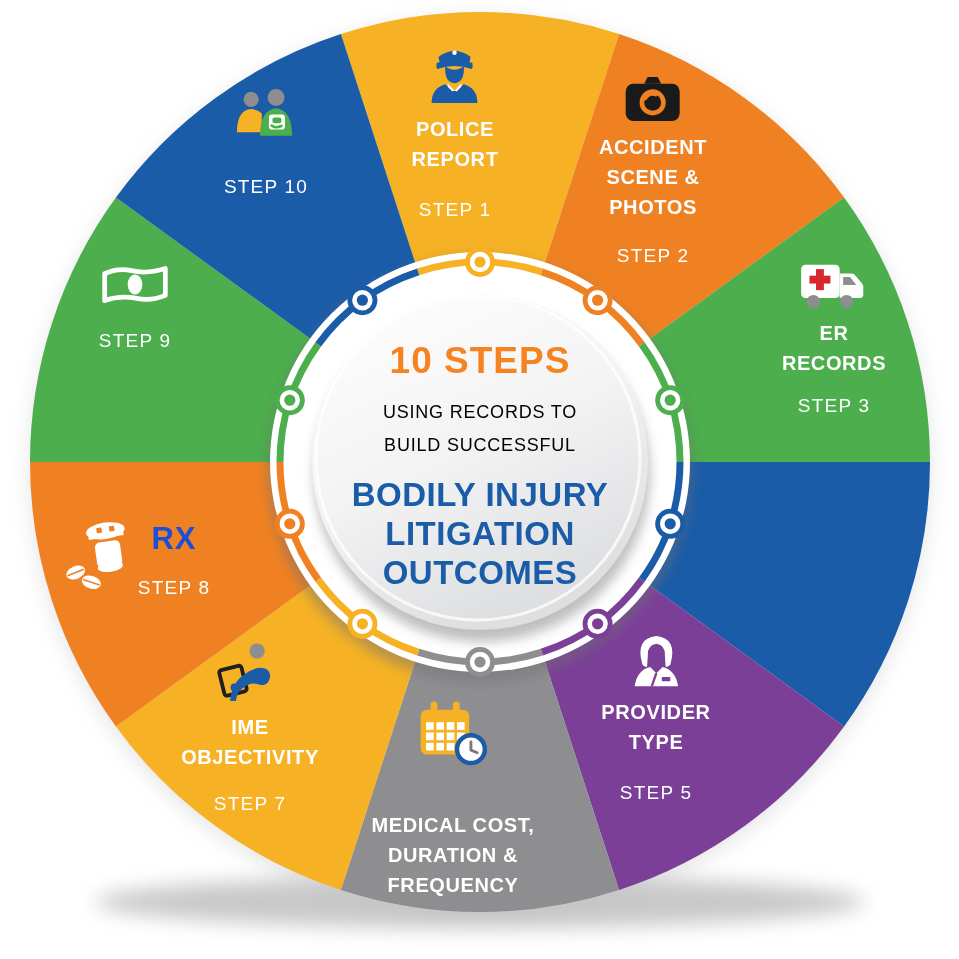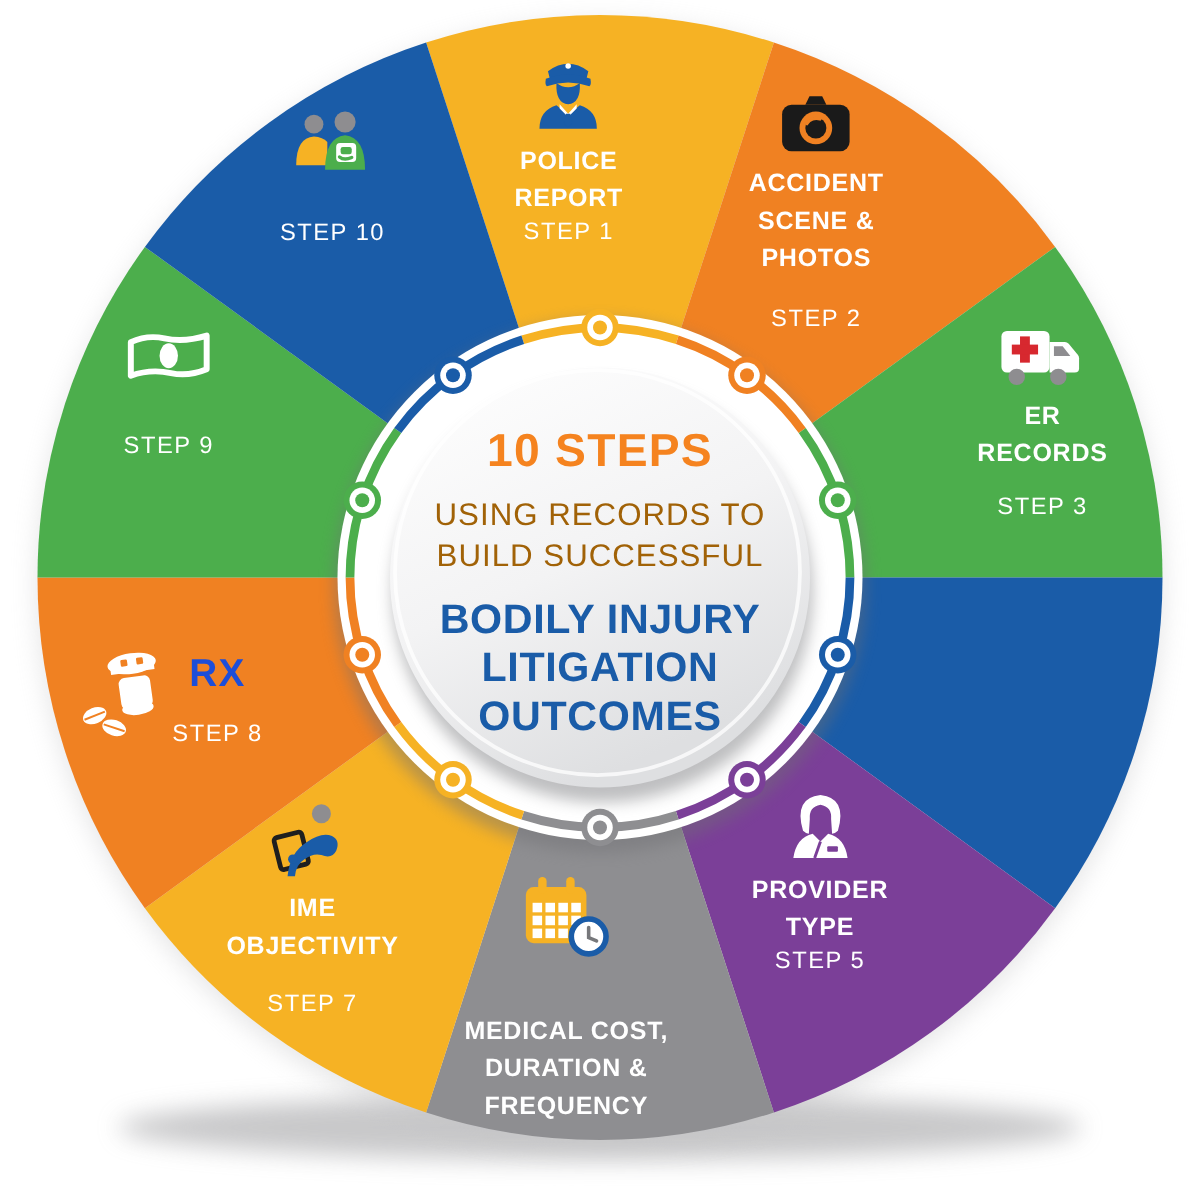--- a/index.html
+++ b/index.html
@@ -5,31 +5,31 @@
   html,body{margin:0;padding:0;background:#fff;}
   .stage{position:relative;width:959px;height:959px;background:#ffffff;overflow:hidden;
          font-family:"Liberation Sans",sans-serif;}
   .wheel-svg{position:absolute;left:0;top:0;}
   
   .label{position:absolute;transform:translateX(-50%);display:flex;flex-direction:column;
          align-items:center;text-align:center;pointer-events:none;}
   .label .title{font-weight:700;font-size:20px;line-height:30px;color:#ffffff;
                 letter-spacing:0.6px;white-space:pre-line;margin-top:6px;}
   .label .step{font-weight:400;font-size:19px;line-height:24px;color:#ffffff;
-               letter-spacing:1.2px;margin-top:0;}
+               letter-spacing:1.2px;margin-top:24px;}
   .rx-text{position:absolute;transform:translateX(-50%);display:flex;flex-direction:column;
            align-items:center;text-align:center;}
   .rx-text .title{font-weight:700;font-size:31px;line-height:38px;color:#1d4ed8;letter-spacing:1px;}
   .rx-text .step{font-weight:400;font-size:19px;line-height:24px;color:#fff;
                  letter-spacing:1.2px;margin-top:18px;}
   
   .center-text{position:absolute;left:480px;top:466px;width:350px;transform:translate(-50%,-50%);
                text-align:center;pointer-events:none;}
   .c-title{font-size:37px;font-weight:700;color:#F5831F;letter-spacing:1px;}
-  .c-sub{font-size:25px;line-height:33px;font-weight:400;color:#a16207;letter-spacing:0.8px;
+  .c-sub{font-size:18px;line-height:33px;font-weight:400;color:#000000;letter-spacing:0.8px;
          margin-top:14px;white-space:pre-line;}
   .c-head{font-size:33px;line-height:39px;font-weight:700;color:#1A5CA8;letter-spacing:0.5px;
           margin-top:13px;white-space:pre-line;}
 </style>
 </head>
 <body>
 
 <div class="stage">
 
   <svg class="wheel-svg" width="959" height="959" viewBox="0 0 959 959">
@@ -265,21 +265,21 @@
   <div class="rx-text" style="left:174px;top:520px;">
     <div class="title">RX</div>
     <div class="step">STEP 8</div>
   </div>
 
   <div class="label" style="left:135px;top:259px;">
     <svg class="icon" viewBox="0 0 88 60" style="height:52px">
       <path d="M9 17 Q24 10 40 13.5 Q58 17.5 79 11 L79 42 Q62 49 46 45.5 Q27 41.5 9 48 Z" fill="none" stroke="#fff" stroke-width="5.5" stroke-linejoin="round"></path>
       <ellipse cx="44" cy="29.5" rx="8.5" ry="11.5" fill="#fff"></ellipse>
     </svg>
-    <div class="step" style="margin-top:34px;">STEP 9</div>
+    <div class="step" style="margin-top:18px;">STEP 9</div>
   </div>
 
   <div class="label" style="left:266px;top:86px;">
     <svg class="icon" viewBox="0 0 84 72" style="height:64px">
       <circle cx="25" cy="15" r="8.5" fill="#8E8D90"></circle>
       <path d="M9 52 Q9 27 25 26 Q33 26.5 37 31 L37 52 Z" fill="#F6B224"></path>
       <circle cx="53" cy="13" r="9.5" fill="#8E8D90"></circle>
       <path d="M35 56 Q35 27 53 25 Q71 27 71 56 Z" fill="#4CAE4C"></path>
       <rect x="45" y="32" width="18" height="17" rx="3.5" fill="#fff"></rect>
       <rect x="49" y="35.5" width="10" height="6.5" rx="2" fill="#4CAE4C"></rect>

